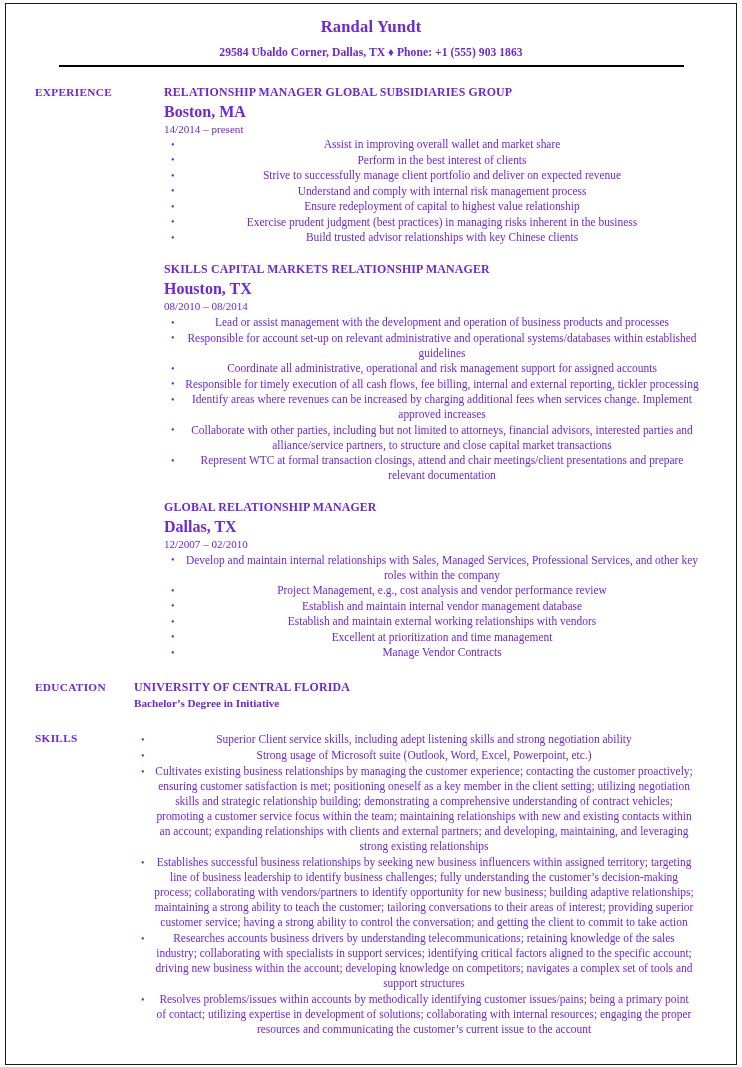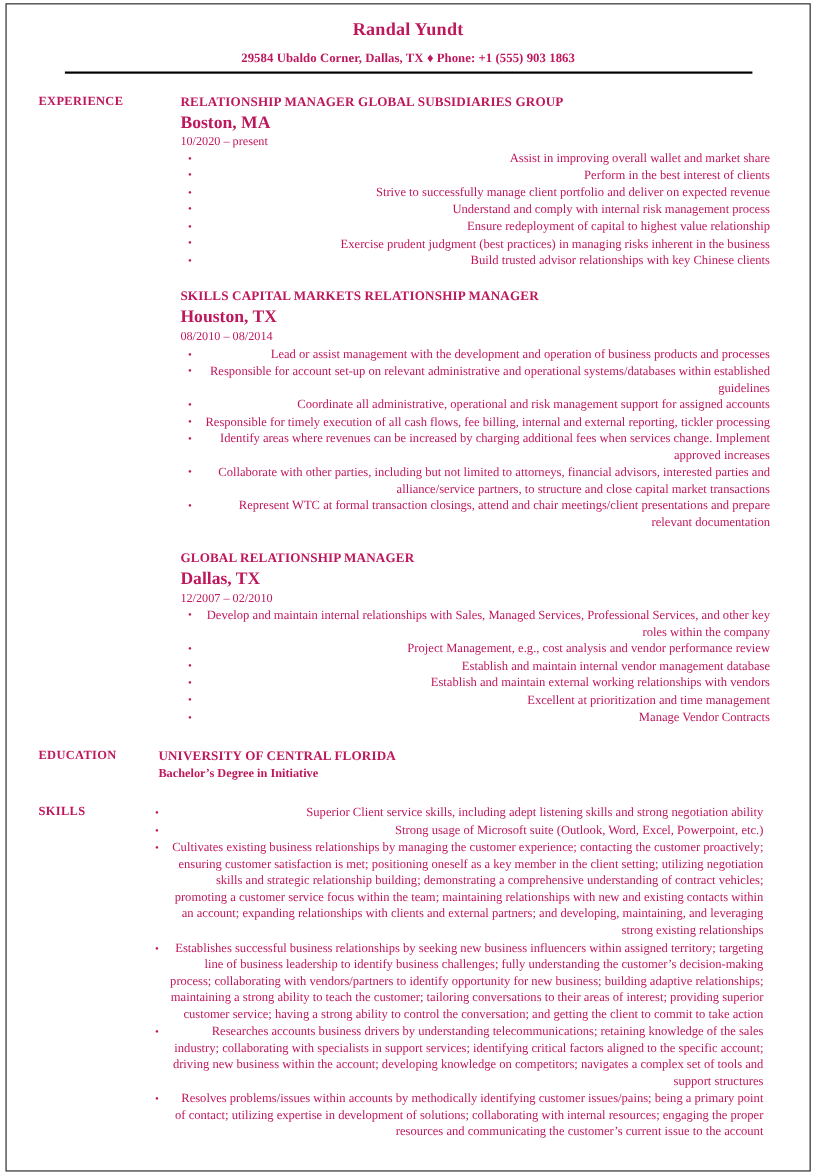--- a/index.html
+++ b/index.html
@@ -7,21 +7,21 @@
     padding: 0;
     background: #ffffff;
   }
   .page {
     position: relative;
     width: 742px;
     height: 1067px;
     background: #ffffff;
     overflow: hidden;
     font-family: "Liberation Serif", "DejaVu Serif", serif;
-    color: #be185d;
+    color: #6d28d9;
     box-sizing: border-box;
   }
   .page-border {
     position: absolute;
     left: 5px;
     top: 3px;
     width: 732px;
     height: 1062px;
     border: 1px solid #1a1a1a;
     box-sizing: border-box;
@@ -76,21 +76,21 @@
     letter-spacing: 0.3px;
     padding-top: 1px;
   }
   .section-body {
     flex: 1 1 auto;
     padding-right: 36px;
     box-sizing: border-box;
   }
 
   #experience-section { margin-top: 18px; gap: 30px; }
-  #education-section  { margin-top: 19px; gap: 10px; }
+  #education-section  { margin-top: 19px; }
   #skills-section     { margin-top: 20px; }
 
   
   .job-block { margin-bottom: 17px; }
   .job-block:last-child { margin-bottom: 0; }
   .job-title {
     font-size: 11.9px;
     font-weight: bold;
     letter-spacing: 0.15px;
     line-height: 1.25;
@@ -112,21 +112,21 @@
     list-style: none;
     margin: 1px 0 0 0;
     padding: 0;
   }
   ul.bullets > li {
     position: relative;
     padding-left: 20px;
     font-size: 11.45px;
     line-height: 1.31;
     margin-bottom: 0.5px;
-    text-align: right;
+    text-align: center;
   }
   ul.bullets > li::before {
     content: "\2022";
     position: absolute;
     left: 7px;
     top: -0.5px;
     font-size: 10px;
     line-height: 1.5;
   }
 
@@ -162,21 +162,21 @@
       <div class="header-rule"></div>
     </div>
 
     <div class="section-row" id="experience-section">
       <div class="section-label">EXPERIENCE</div>
       <div class="section-body">
         <div id="experience-jobs">
             <div class="job-block">
               <div class="job-title">RELATIONSHIP MANAGER GLOBAL SUBSIDIARIES GROUP</div>
               <div class="job-location">Boston, MA</div>
-              <div class="job-dates">10/2020 – present</div>
+              <div class="job-dates">14/2014 – present</div>
               <ul class="bullets">
                 <li>Assist in improving overall wallet and market share</li>
                 <li>Perform in the best interest of clients</li>
                 <li>Strive to successfully manage client portfolio and deliver on expected revenue</li>
                 <li>Understand and comply with internal risk management process</li>
                 <li>Ensure redeployment of capital to highest value relationship</li>
                 <li>Exercise prudent judgment (best practices) in managing risks inherent in the business</li>
                 <li>Build trusted advisor relationships with key Chinese clients</li>
               </ul>
             </div>

